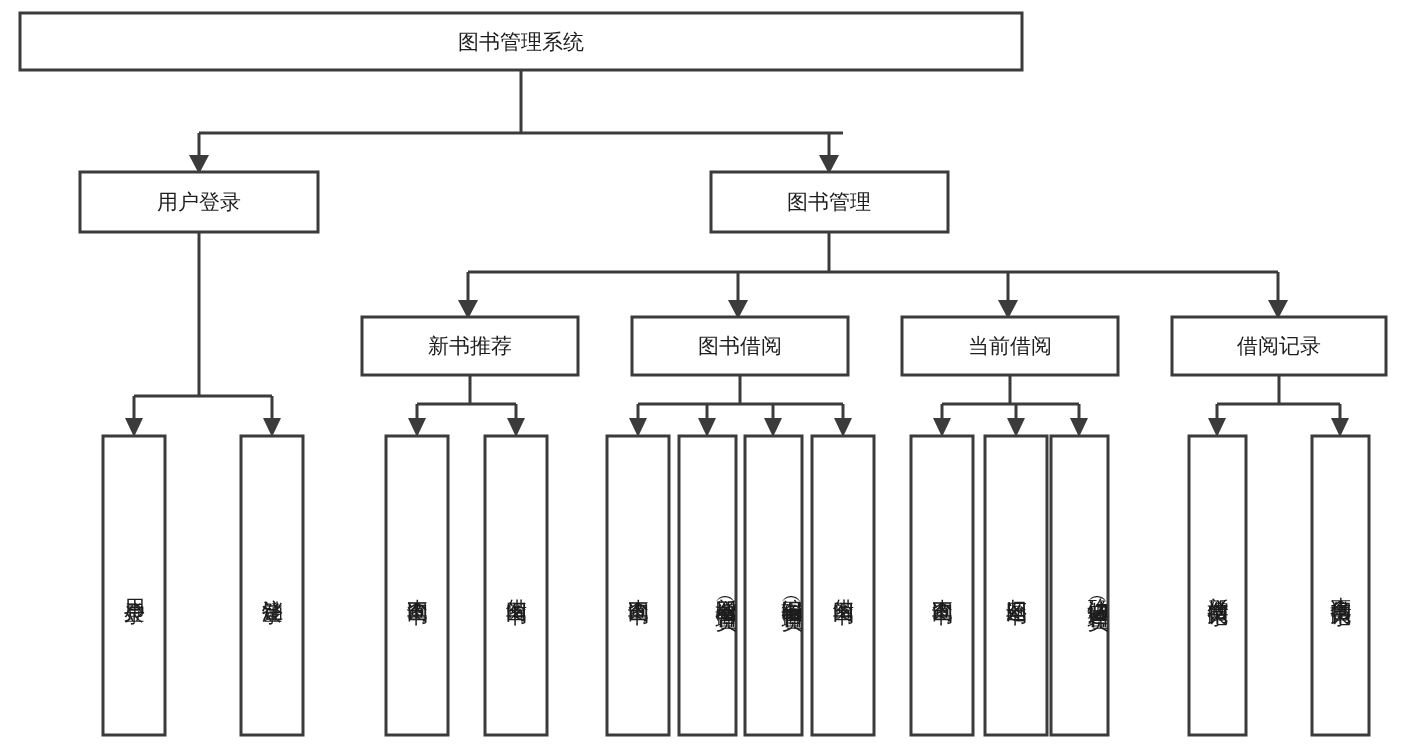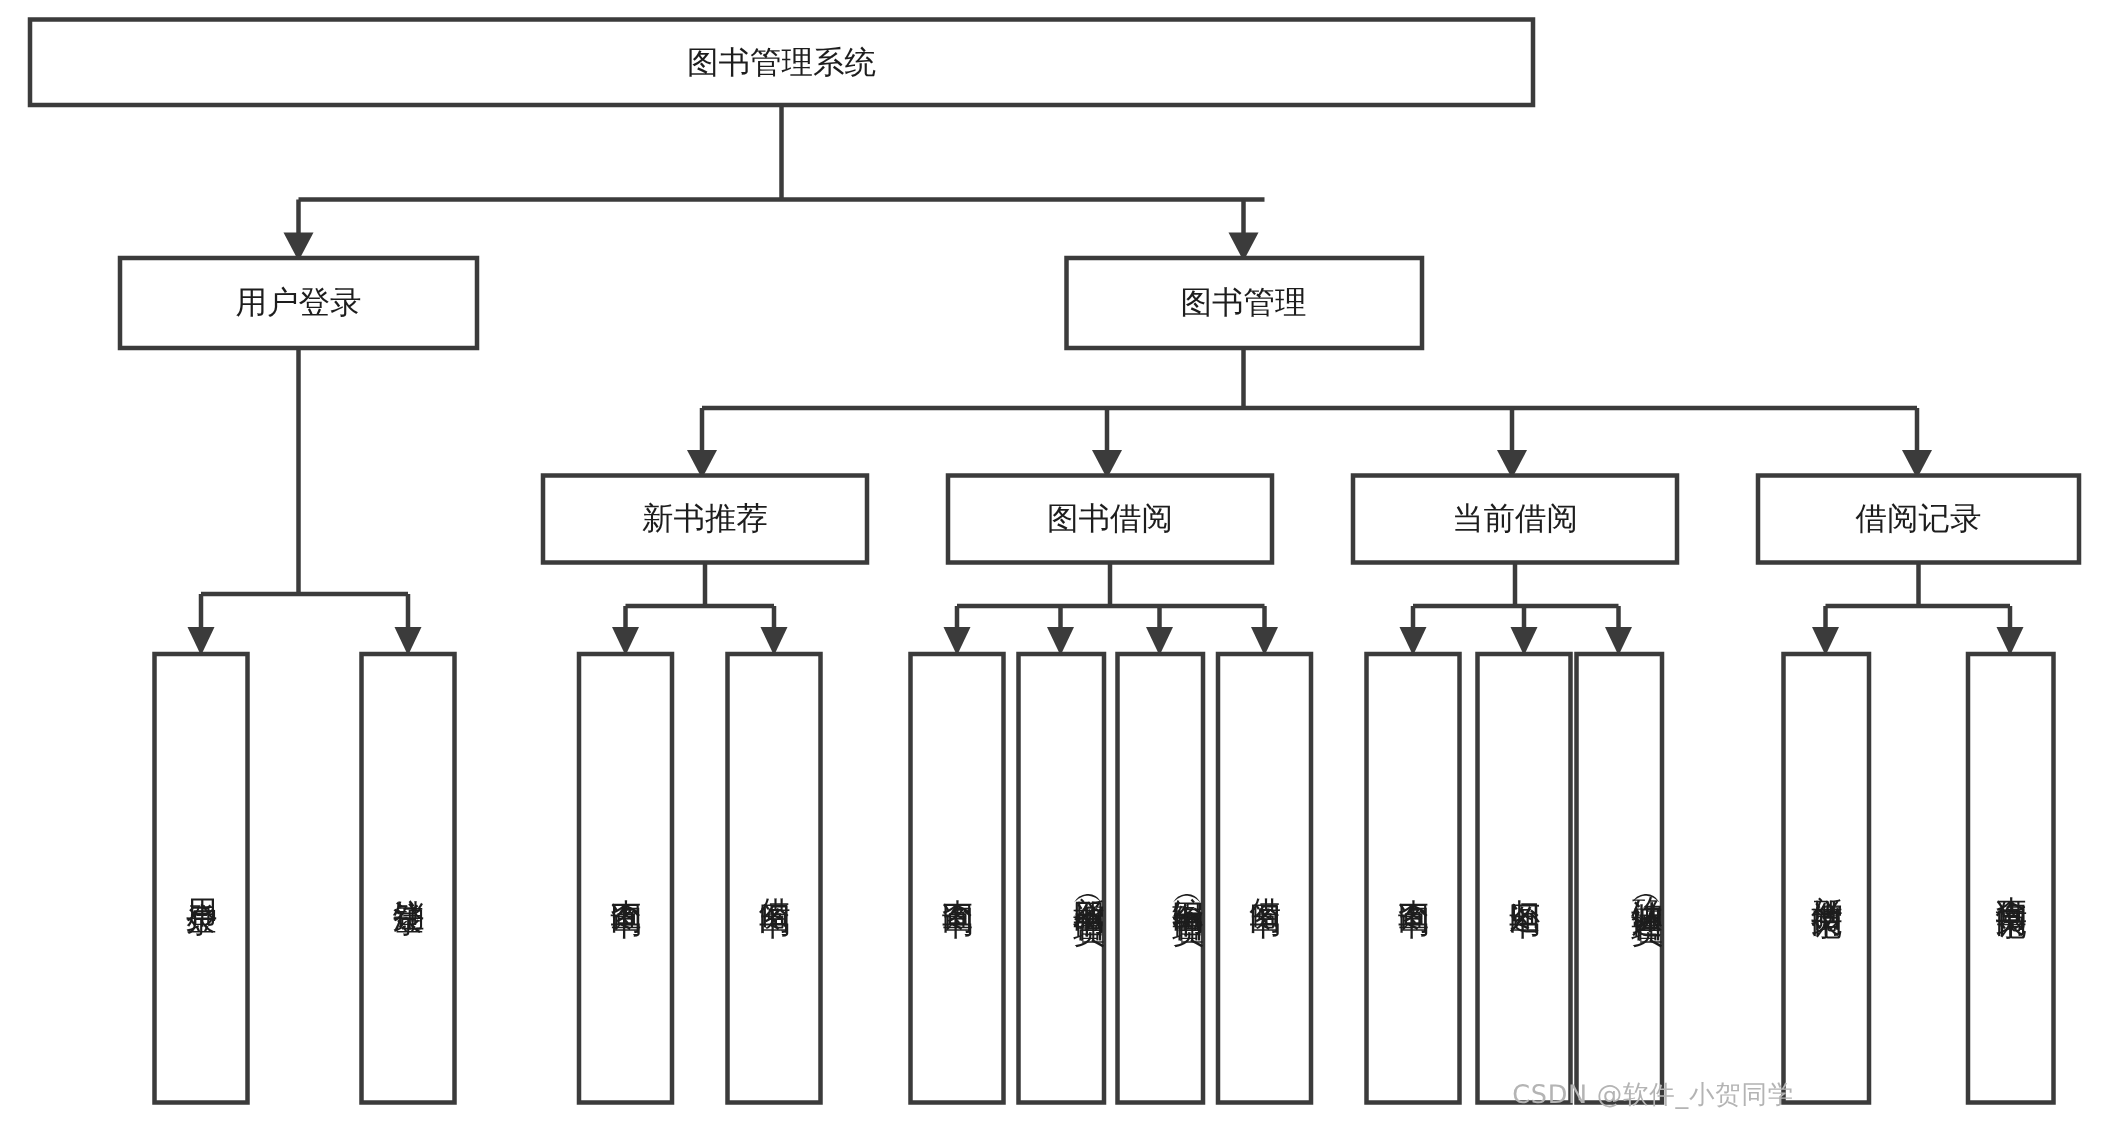--- a/index.html
+++ b/index.html
@@ -209,14 +209,13 @@
   <div class="leaf-label" style="left:607px;  top:436px; width:62px; height:299px;">查询图书</div>
   <div class="leaf-label" style="left:679px;  top:436px; width:57px; height:299px; align-items:flex-start; padding-top:8px; box-sizing:border-box;">新增图书（管理员）</div>
   <div class="leaf-label" style="left:745px;  top:436px; width:57px; height:299px; align-items:flex-start; padding-top:8px; box-sizing:border-box;">编辑图书（管理员）</div>
   <div class="leaf-label" style="left:812px;  top:436px; width:62px; height:299px;">借阅图书</div>
   <div class="leaf-label" style="left:911px;  top:436px; width:62px; height:299px;">查询图书</div>
   <div class="leaf-label" style="left:985px;  top:436px; width:62px; height:299px;">归还图书</div>
   <div class="leaf-label" style="left:1051px; top:436px; width:57px; height:299px; align-items:flex-start; padding-top:8px; box-sizing:border-box;">确认归还（管理员）</div>
   <div class="leaf-label" style="left:1189px; top:436px; width:57px; height:299px;">新增借阅记录</div>
   <div class="leaf-label" style="left:1312px; top:436px; width:57px; height:299px;">查询借阅记录</div>
 
-  <div class="watermark">CSDN @软件_小贺同学</div>
 </div>
 
 </body></html>

